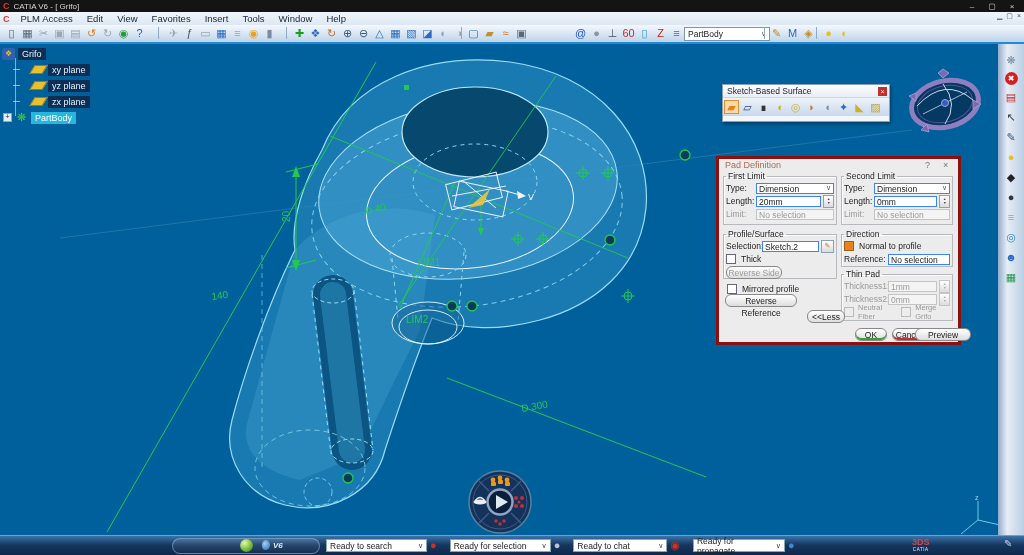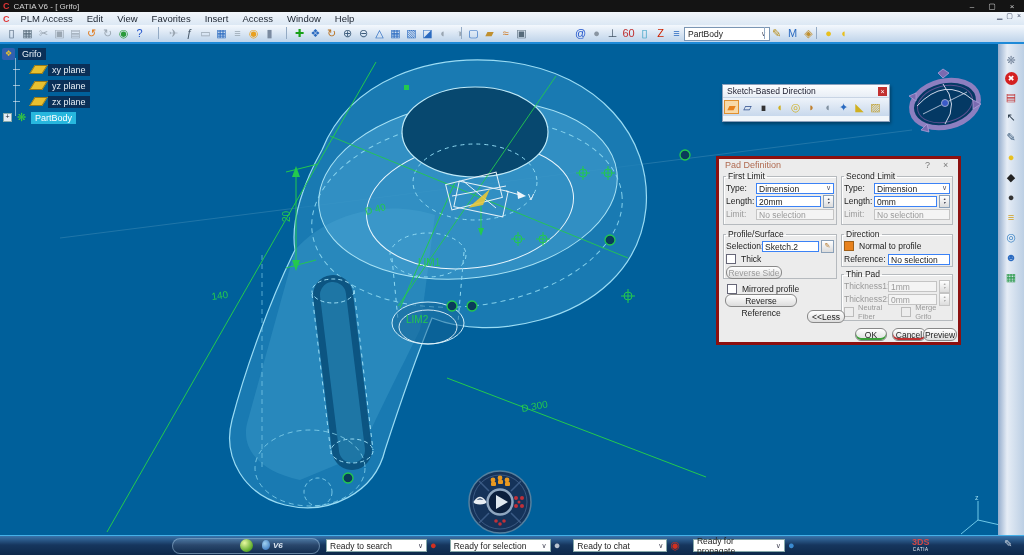--- a/index.html
+++ b/index.html
@@ -104,21 +104,21 @@
     </div>
   </div>
 
   <div id="menubar">
     <span id="app-logo">C</span>
     <span class="menu-item">PLM Access</span>
       <span class="menu-item">Edit</span>
       <span class="menu-item">View</span>
       <span class="menu-item">Favorites</span>
       <span class="menu-item">Insert</span>
-      <span class="menu-item">Access</span>
+      <span class="menu-item">Tools</span>
       <span class="menu-item">Window</span>
       <span class="menu-item">Help</span>
   </div>
   <div id="mdi-controls">
     <span>▁</span>
     <span>▢</span>
     <span>×</span>
   </div>
 
   <div id="toolbar">
@@ -336,21 +336,21 @@
       <span class="vt-ic" style="color: rgb(34, 34, 34);">◆</span>
       <span class="vt-ic" style="color: rgb(51, 51, 51);">●</span>
       <span class="vt-ic" style="color: rgb(208, 160, 32);">≡</span>
       <span class="vt-ic" style="color: rgb(42, 122, 192);">◎</span>
       <span class="vt-ic" style="color: rgb(42, 106, 192);">☻</span>
       <span class="vt-ic" style="color: rgb(42, 154, 74);">▦</span>
   </div>
 
   <div id="sketch-tb">
     <div id="sketch-tb-title">
-      <span>Sketch-Based Direction</span>
+      <span>Sketch-Based Surface</span>
       <span id="sketch-tb-close">×</span>
     </div>
     <div id="sketch-tb-body">
       <span class="ic selected" style="color: rgb(232, 130, 30);">▰</span>
         <span class="ic" style="color: rgb(42, 74, 138);">▱</span>
         <span class="ic" style="color: rgb(51, 51, 51);">∎</span>
         <span class="ic" style="color: rgb(208, 176, 32);">◖</span>
         <span class="ic" style="color: rgb(208, 176, 32);">◎</span>
         <span class="ic" style="color: rgb(192, 128, 48);">◗</span>
         <span class="ic" style="color: rgb(128, 144, 160);">◖</span>
@@ -543,21 +543,21 @@
         <span class="cb disd"></span>
           <span>Neutral Fiber</span>
         <span class="cb disd" style="margin-left:4px"></span>
           <span>Merge Grifo</span>
         </div>
     </fieldset>
 
     <div class="pd-btn" style="left:88px;top:151px;width:38px">&lt;&lt;Less</div>
     <div class="pd-btn" style="left:136px;top:169px;width:32px;box-shadow:inset 0 -2px 0 #3aa03a">OK</div>
     <div class="pd-btn" style="left:173px;top:169px;width:34px;box-shadow:inset 0 -2px 0 #c03030">Cancel</div>
-    <div class="pd-btn" style="left:204px;top:169px;width:34px">Preview</div>
+    <div class="pd-btn" style="left:196px;top:169px;width:56px">Preview</div>
   </div>
 
   <div id="statusbar">
     <div class="st-pill" style="left:172px;width:146px"></div>
     <span id="st-sphere"></span>
     <span id="v6-drop"></span>
     <span id="v6-label">V6</span>
     <div id="st-combos">
       <div class="st-group">
           <span class="st-combo">

